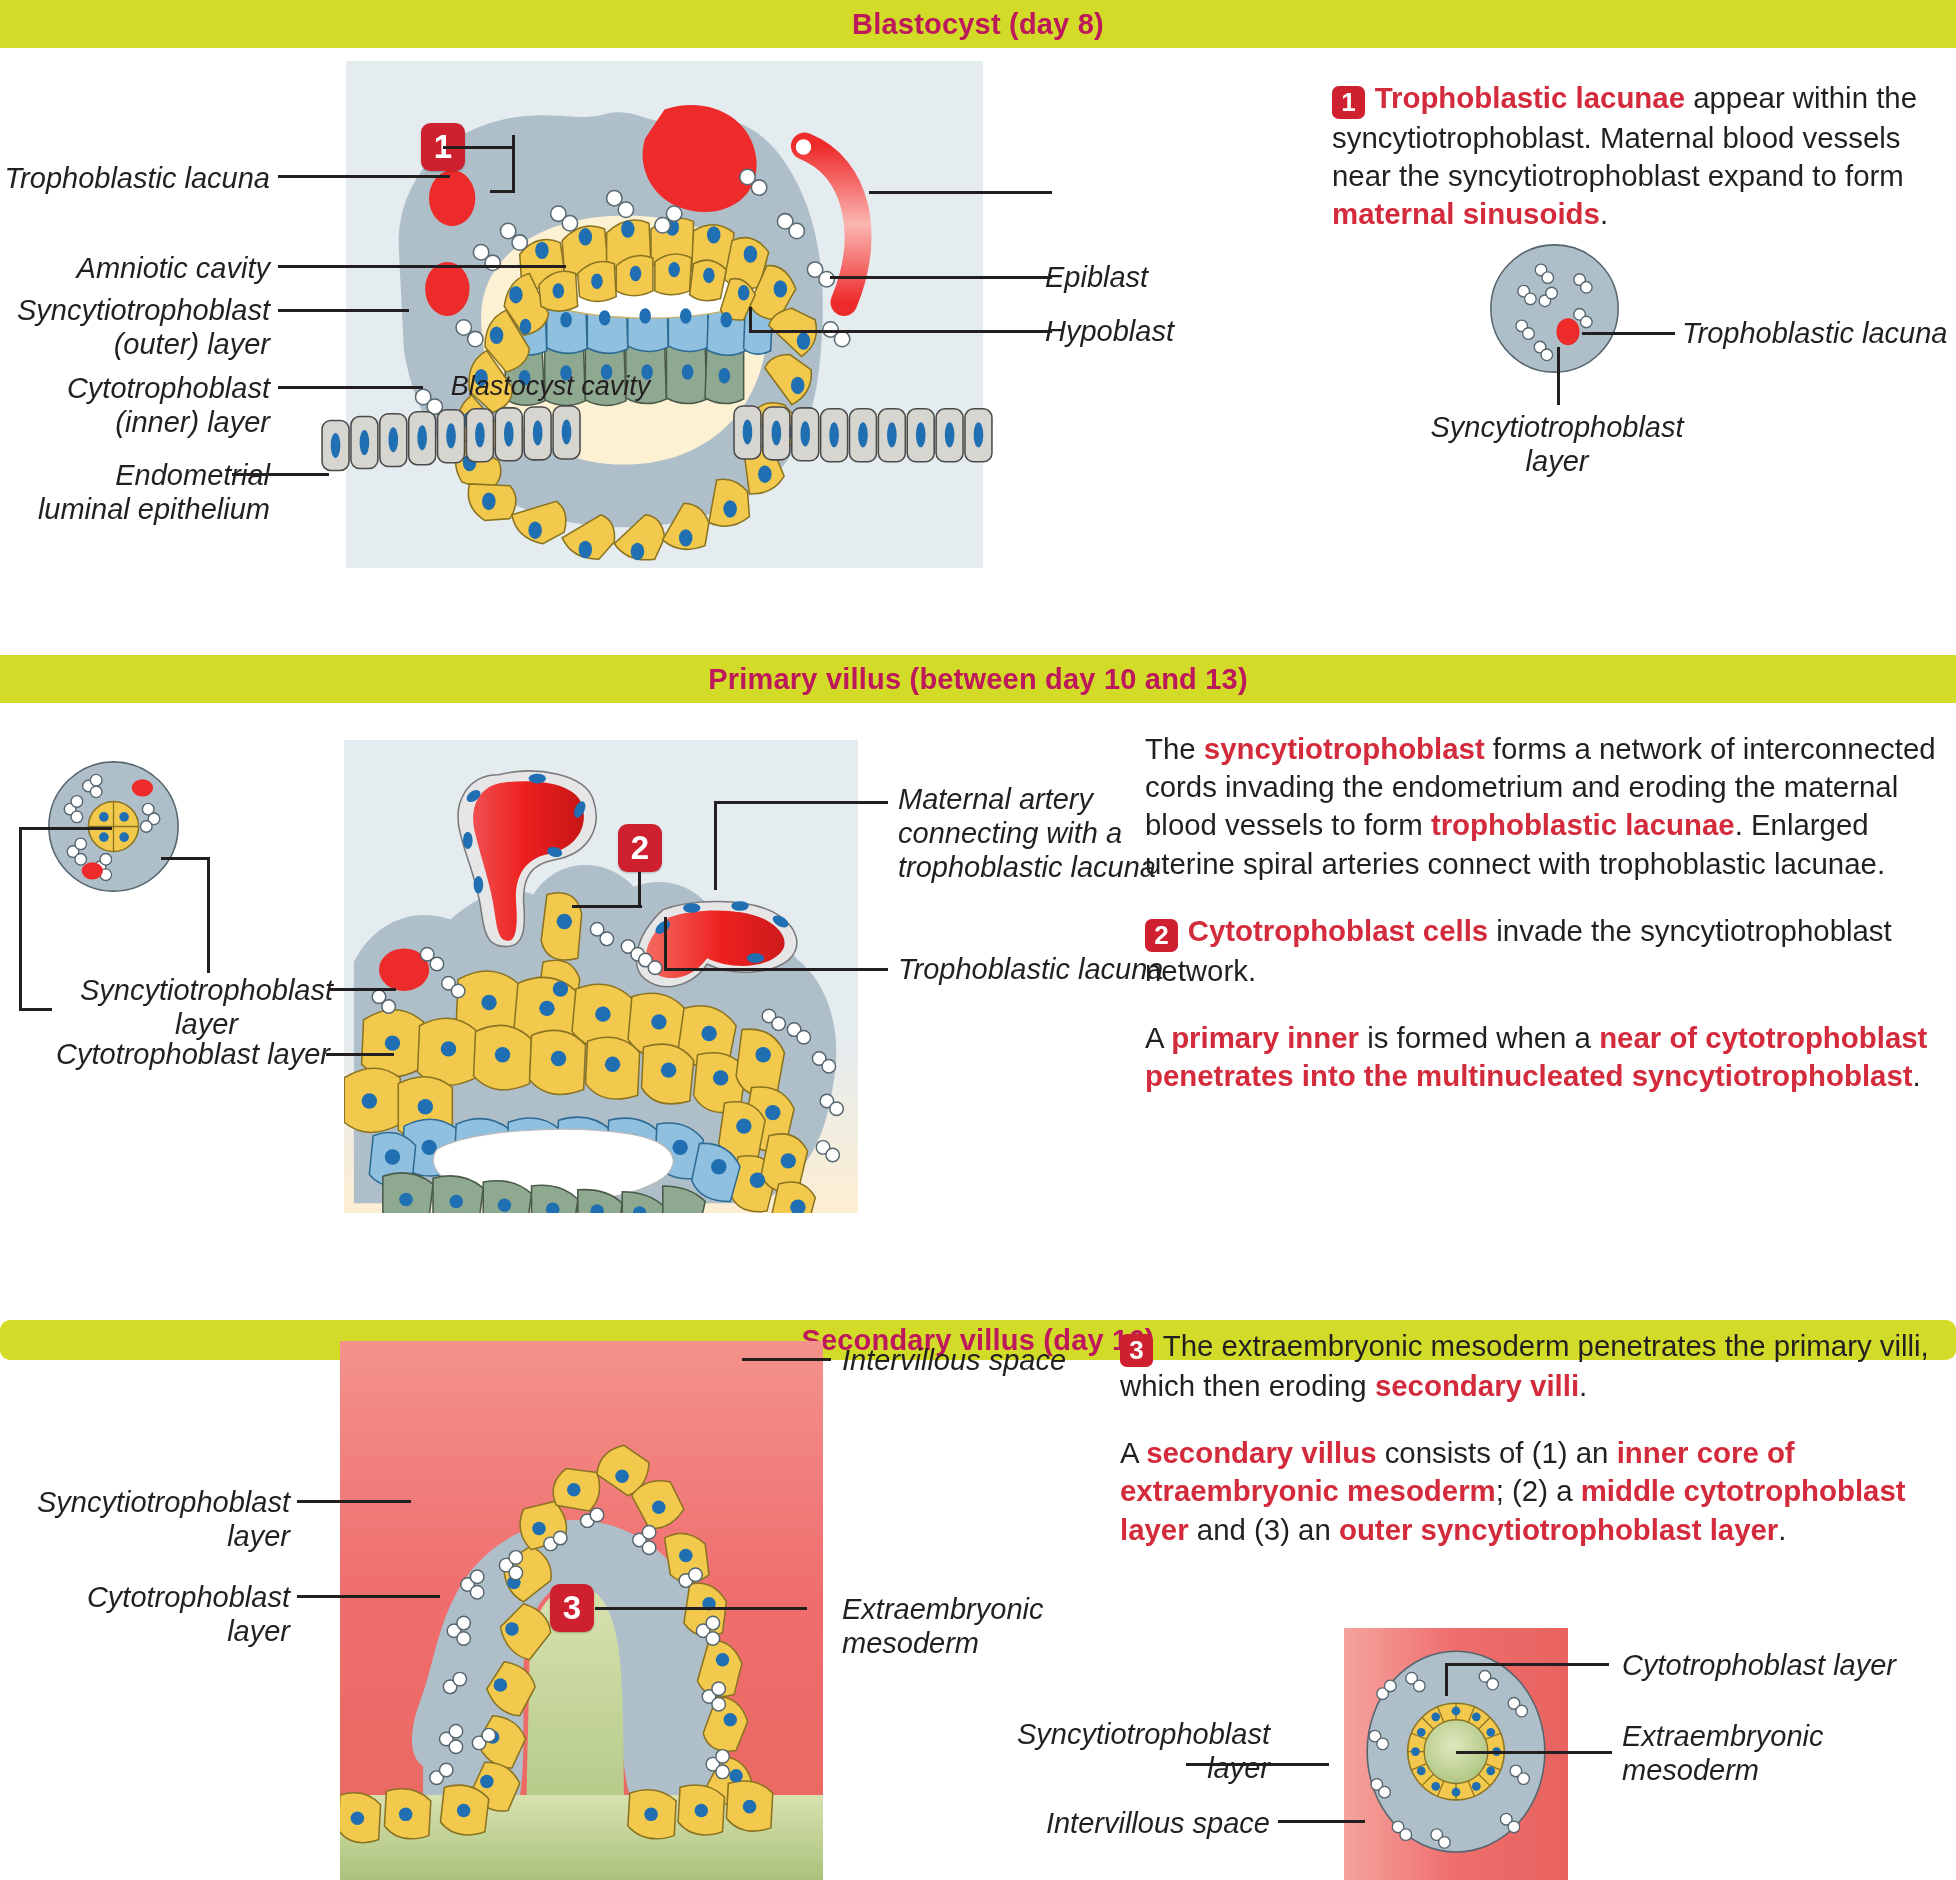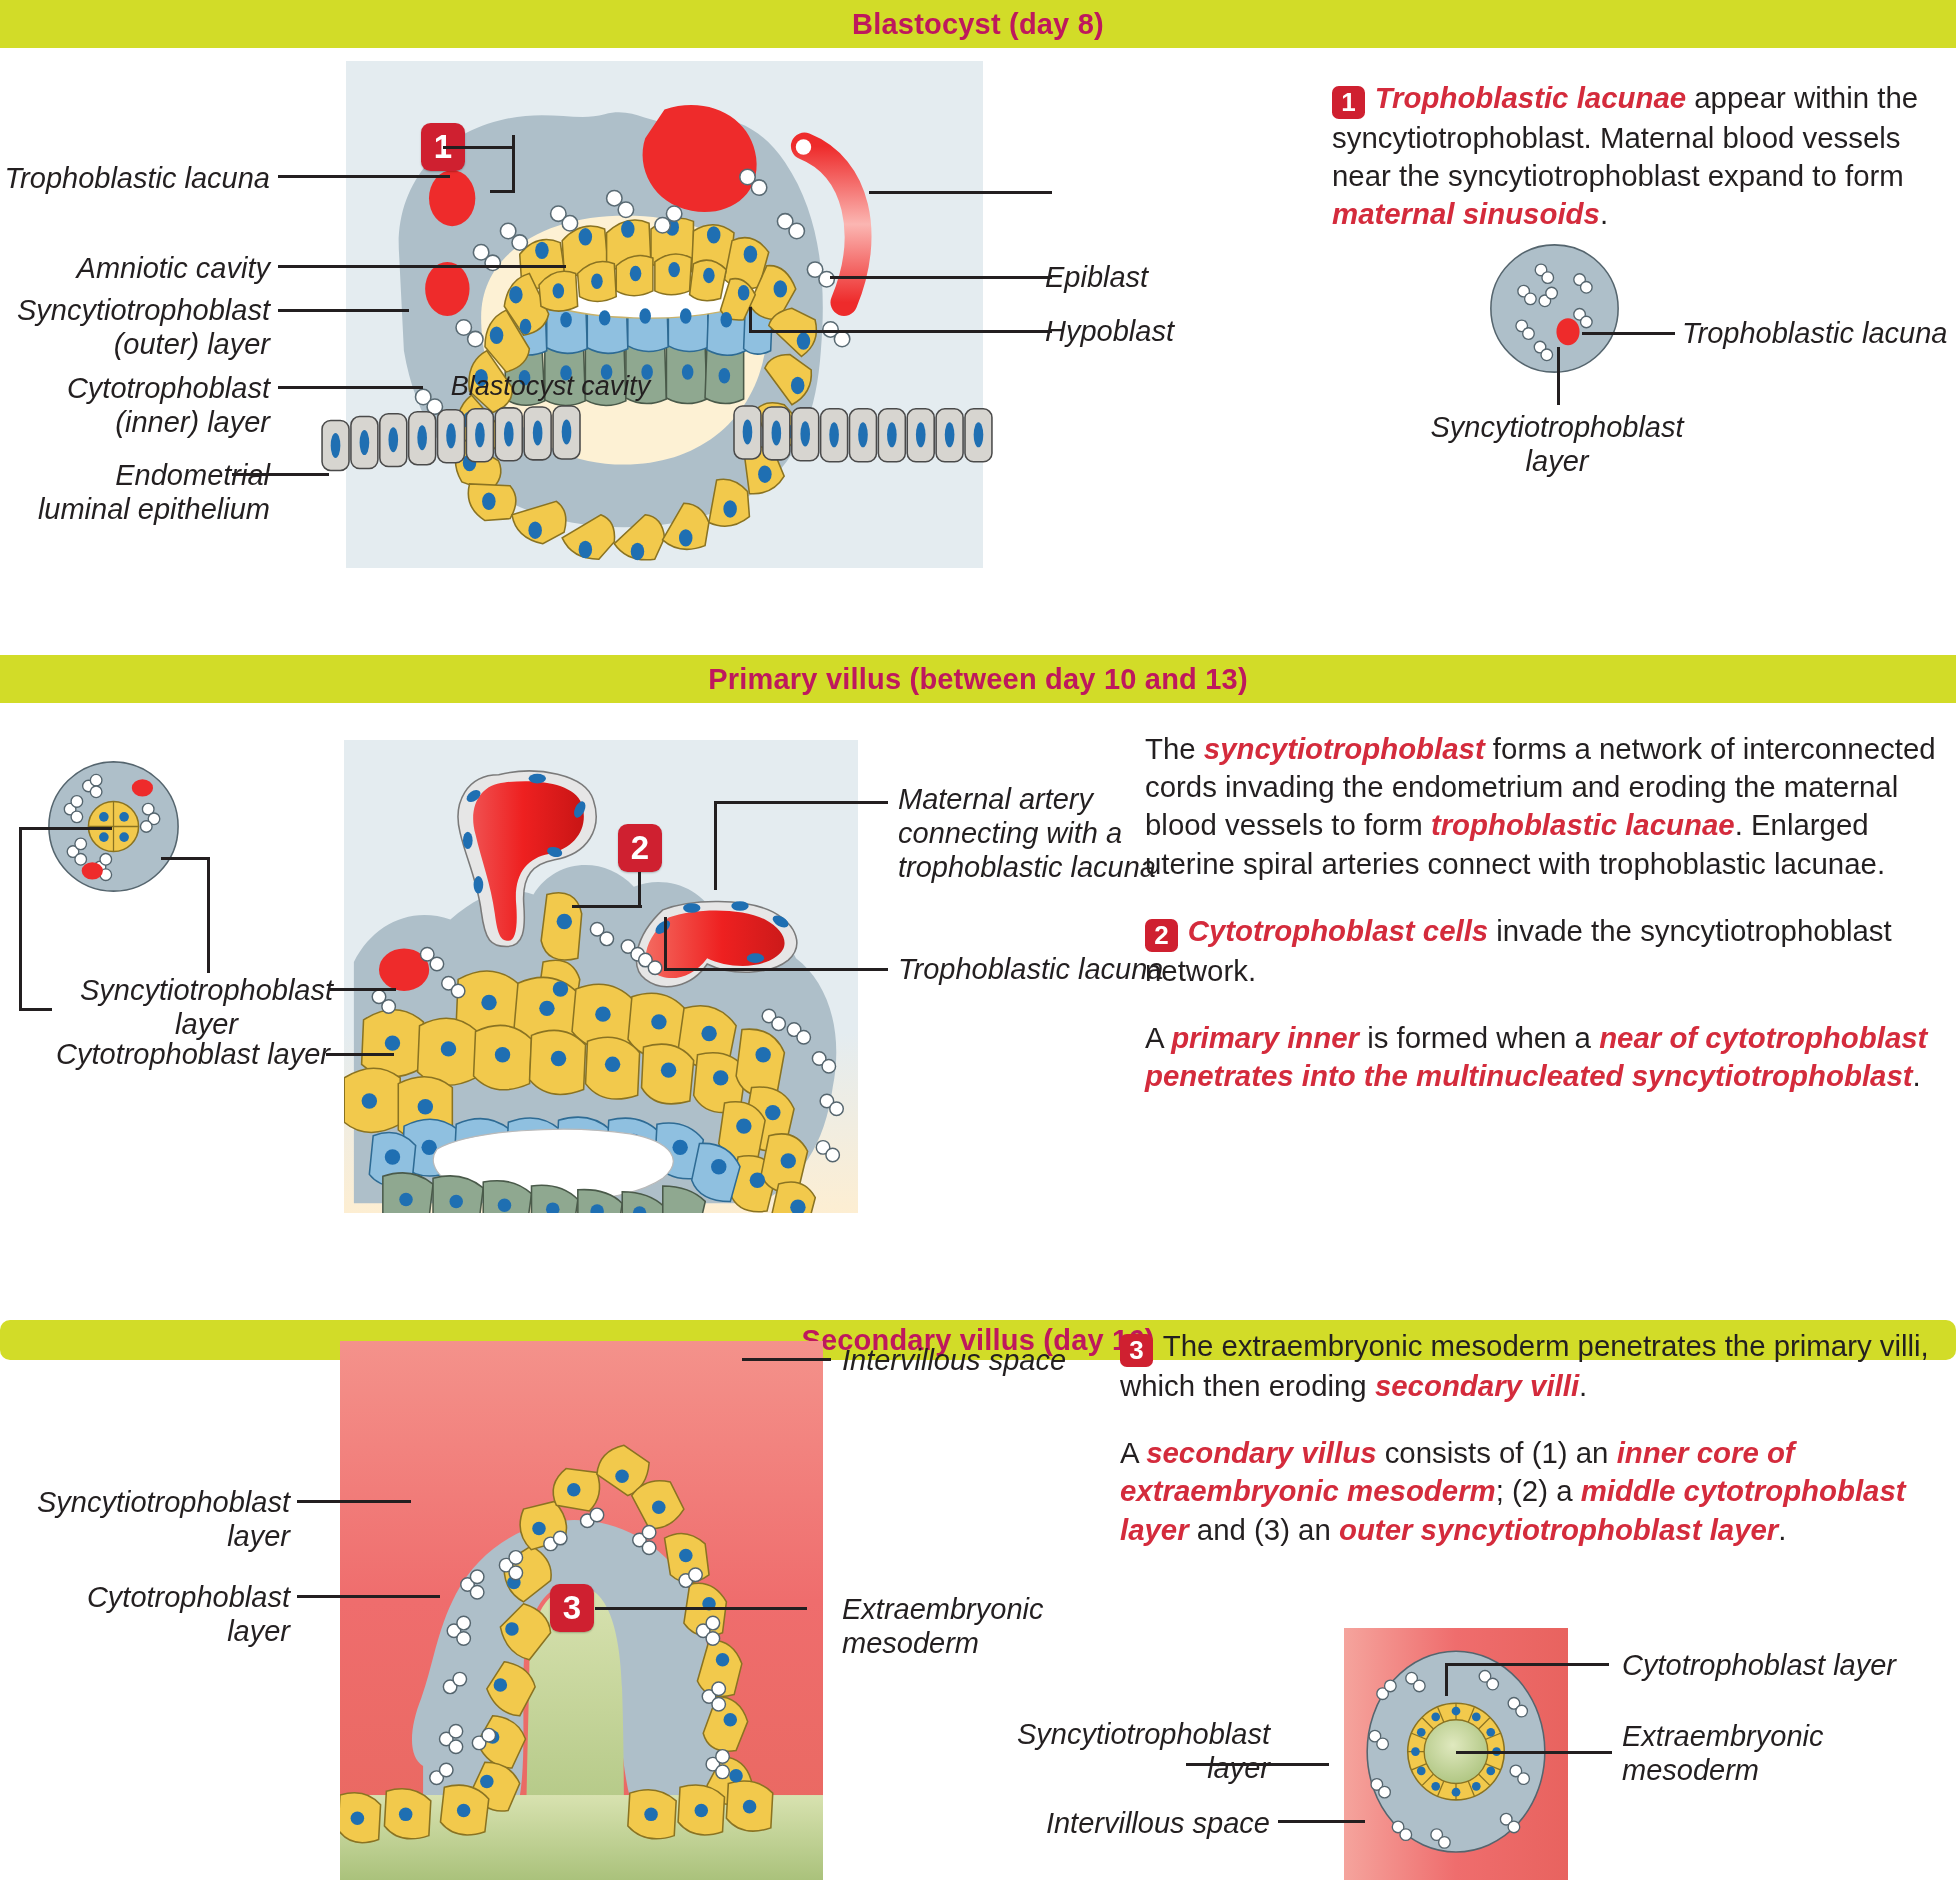--- a/index.html
+++ b/index.html
@@ -14,21 +14,21 @@
 
   .lbl{position:absolute;font-size:29px;line-height:1.18;color:#231f20;white-space:pre;font-style:italic;}
   .lbl.r{text-align:right;}
   .lbl.c{text-align:center;}
 
   .lead{position:absolute;background:#231f20;}
   .lead.h{height:2.9px;}
   .lead.v{width:2.9px;}
 
   .panel{position:absolute;font-size:29.4px;line-height:1.30;color:#231f20;}
-  .panel .hl{color:#d42b3c;font-weight:bold;font-style:italic;}
+  .panel .hl{color:#d42b3c;font-weight:bold;}
   .panel p{margin:0 0 29px 0;}
 
   .numbox{display:inline-block;background:#cf2030;color:#fff;font-weight:bold;
           font-size:26px;line-height:33px;width:33px;text-align:center;
           border-radius:6.8px;vertical-align:-2.9px;margin-right:9.7px;}
   .numbox.float{position:absolute;width:44px;line-height:48px;font-size:33px;
                 border-radius:9.7px;margin:0;box-shadow:0 1px 1.9px rgba(0,0,0,.25);}
 
   
   .frame{position:absolute;overflow:hidden;}

